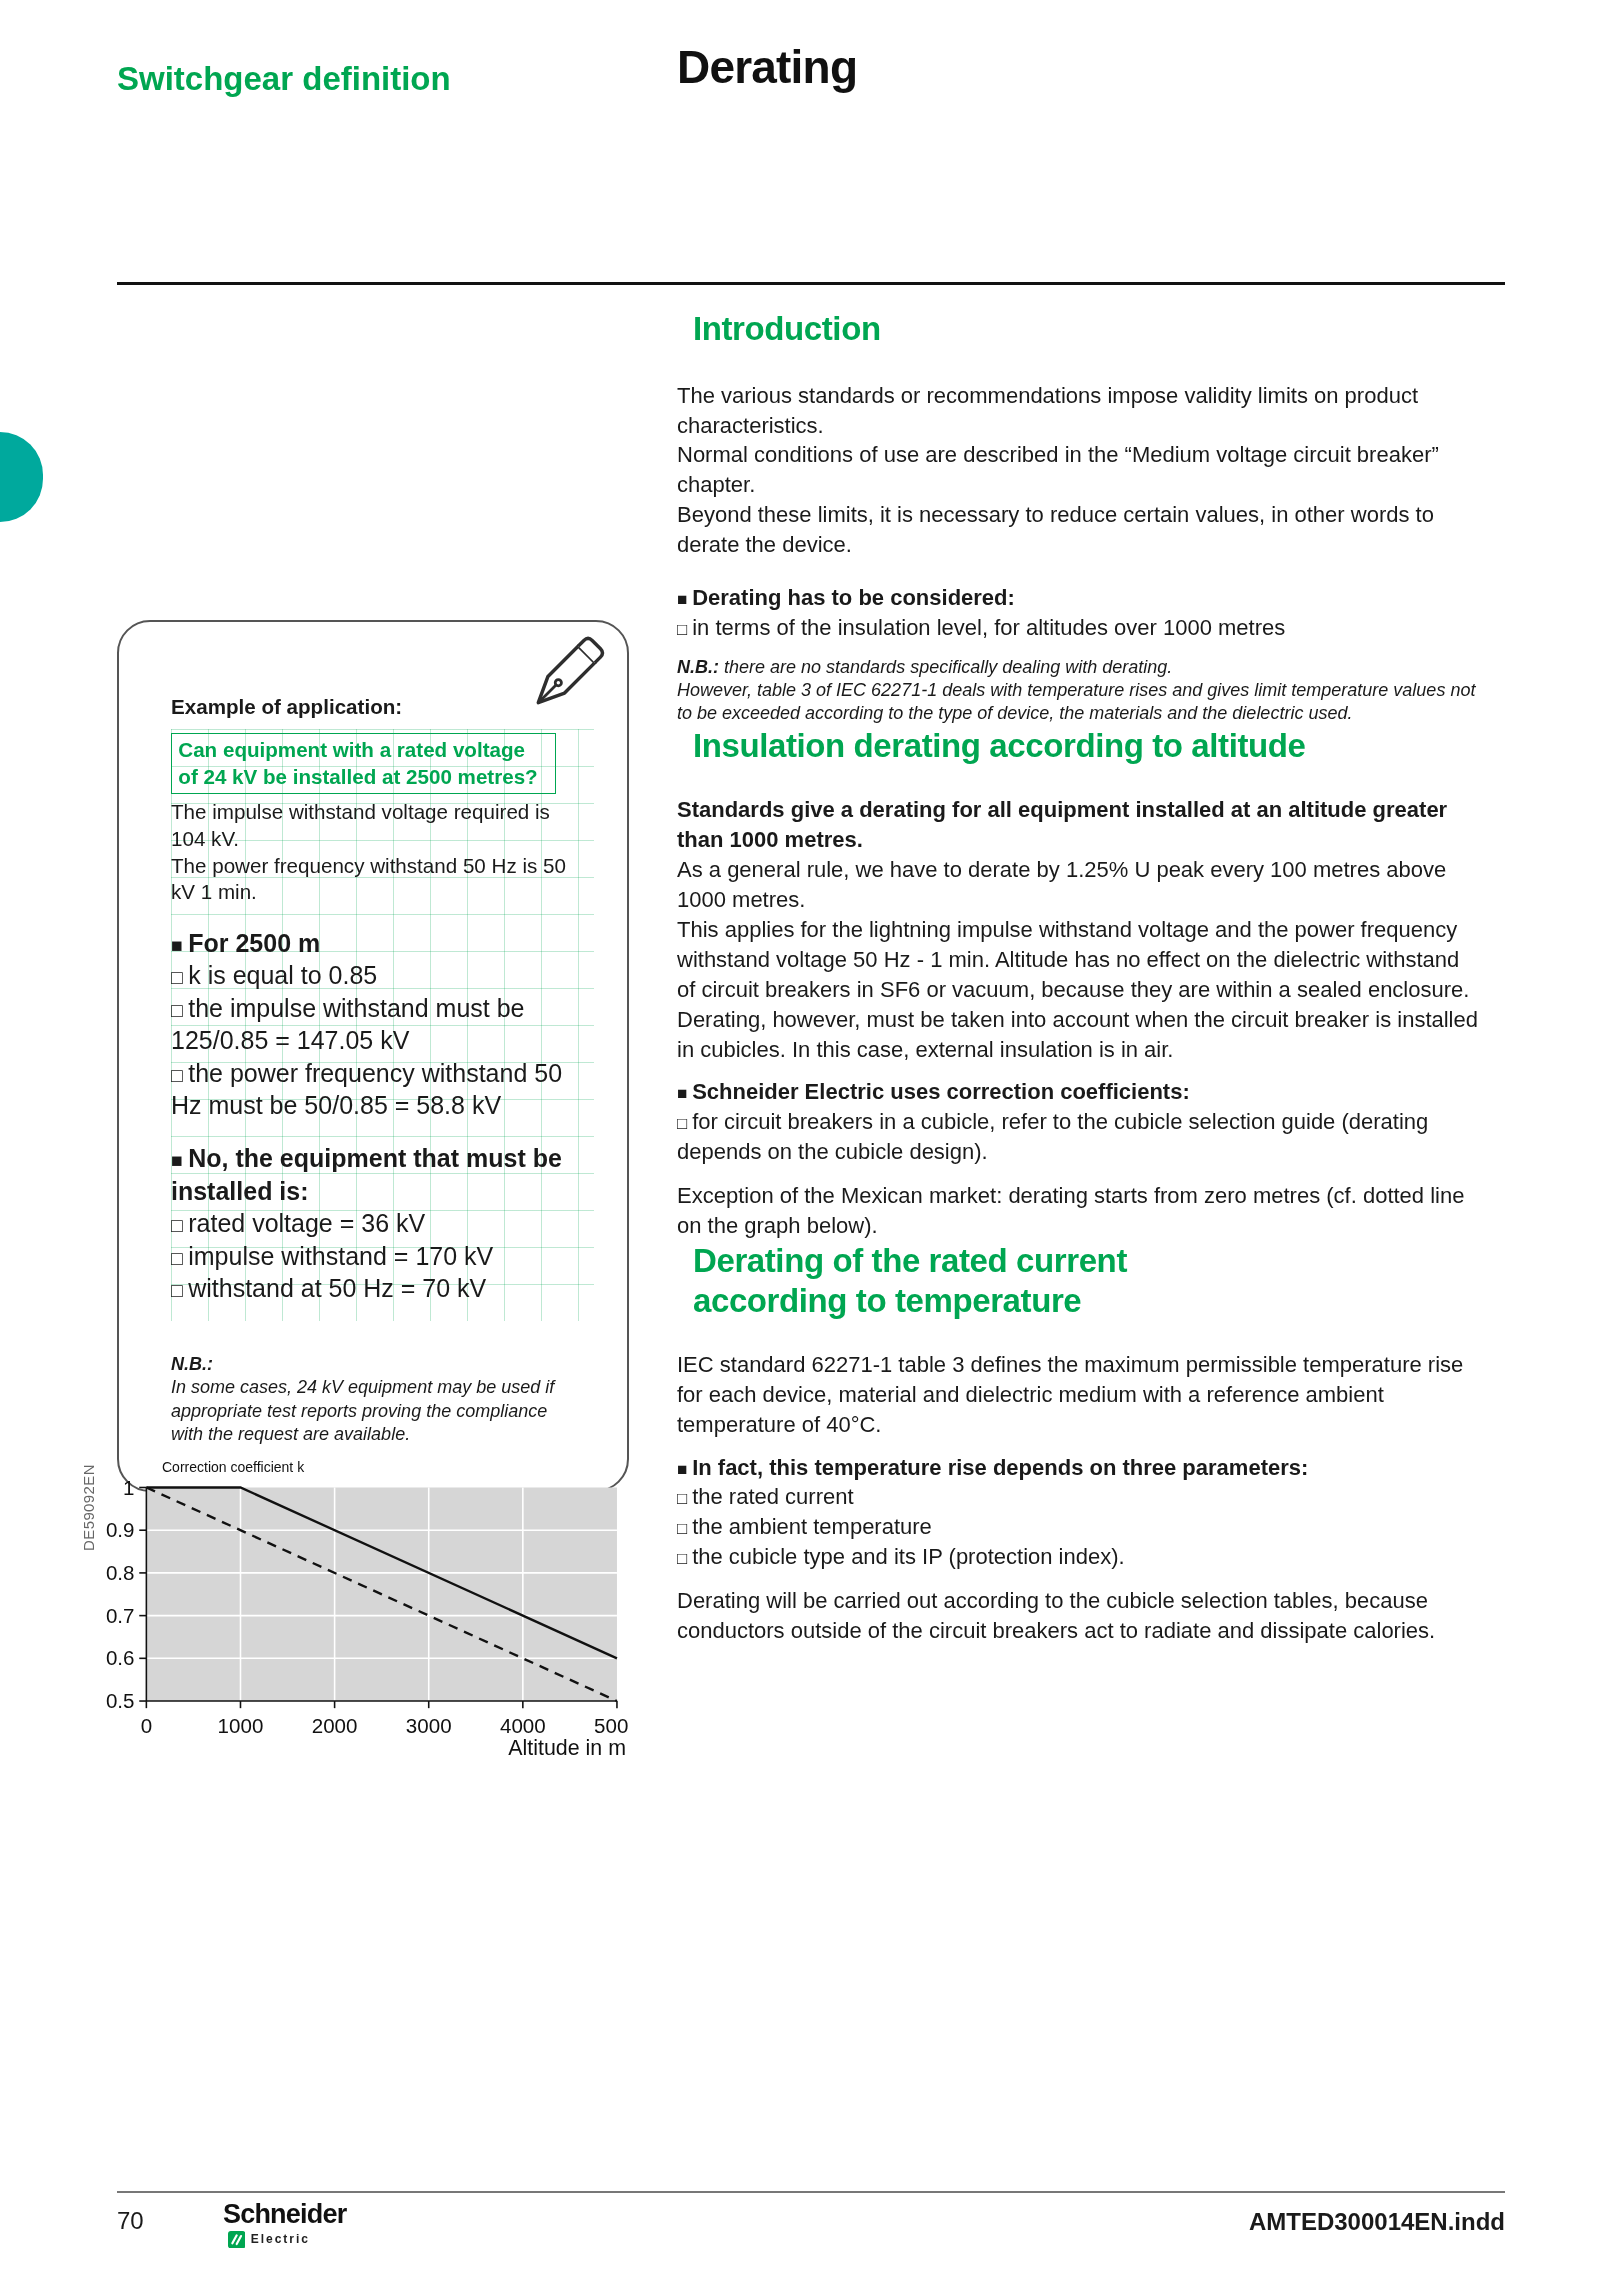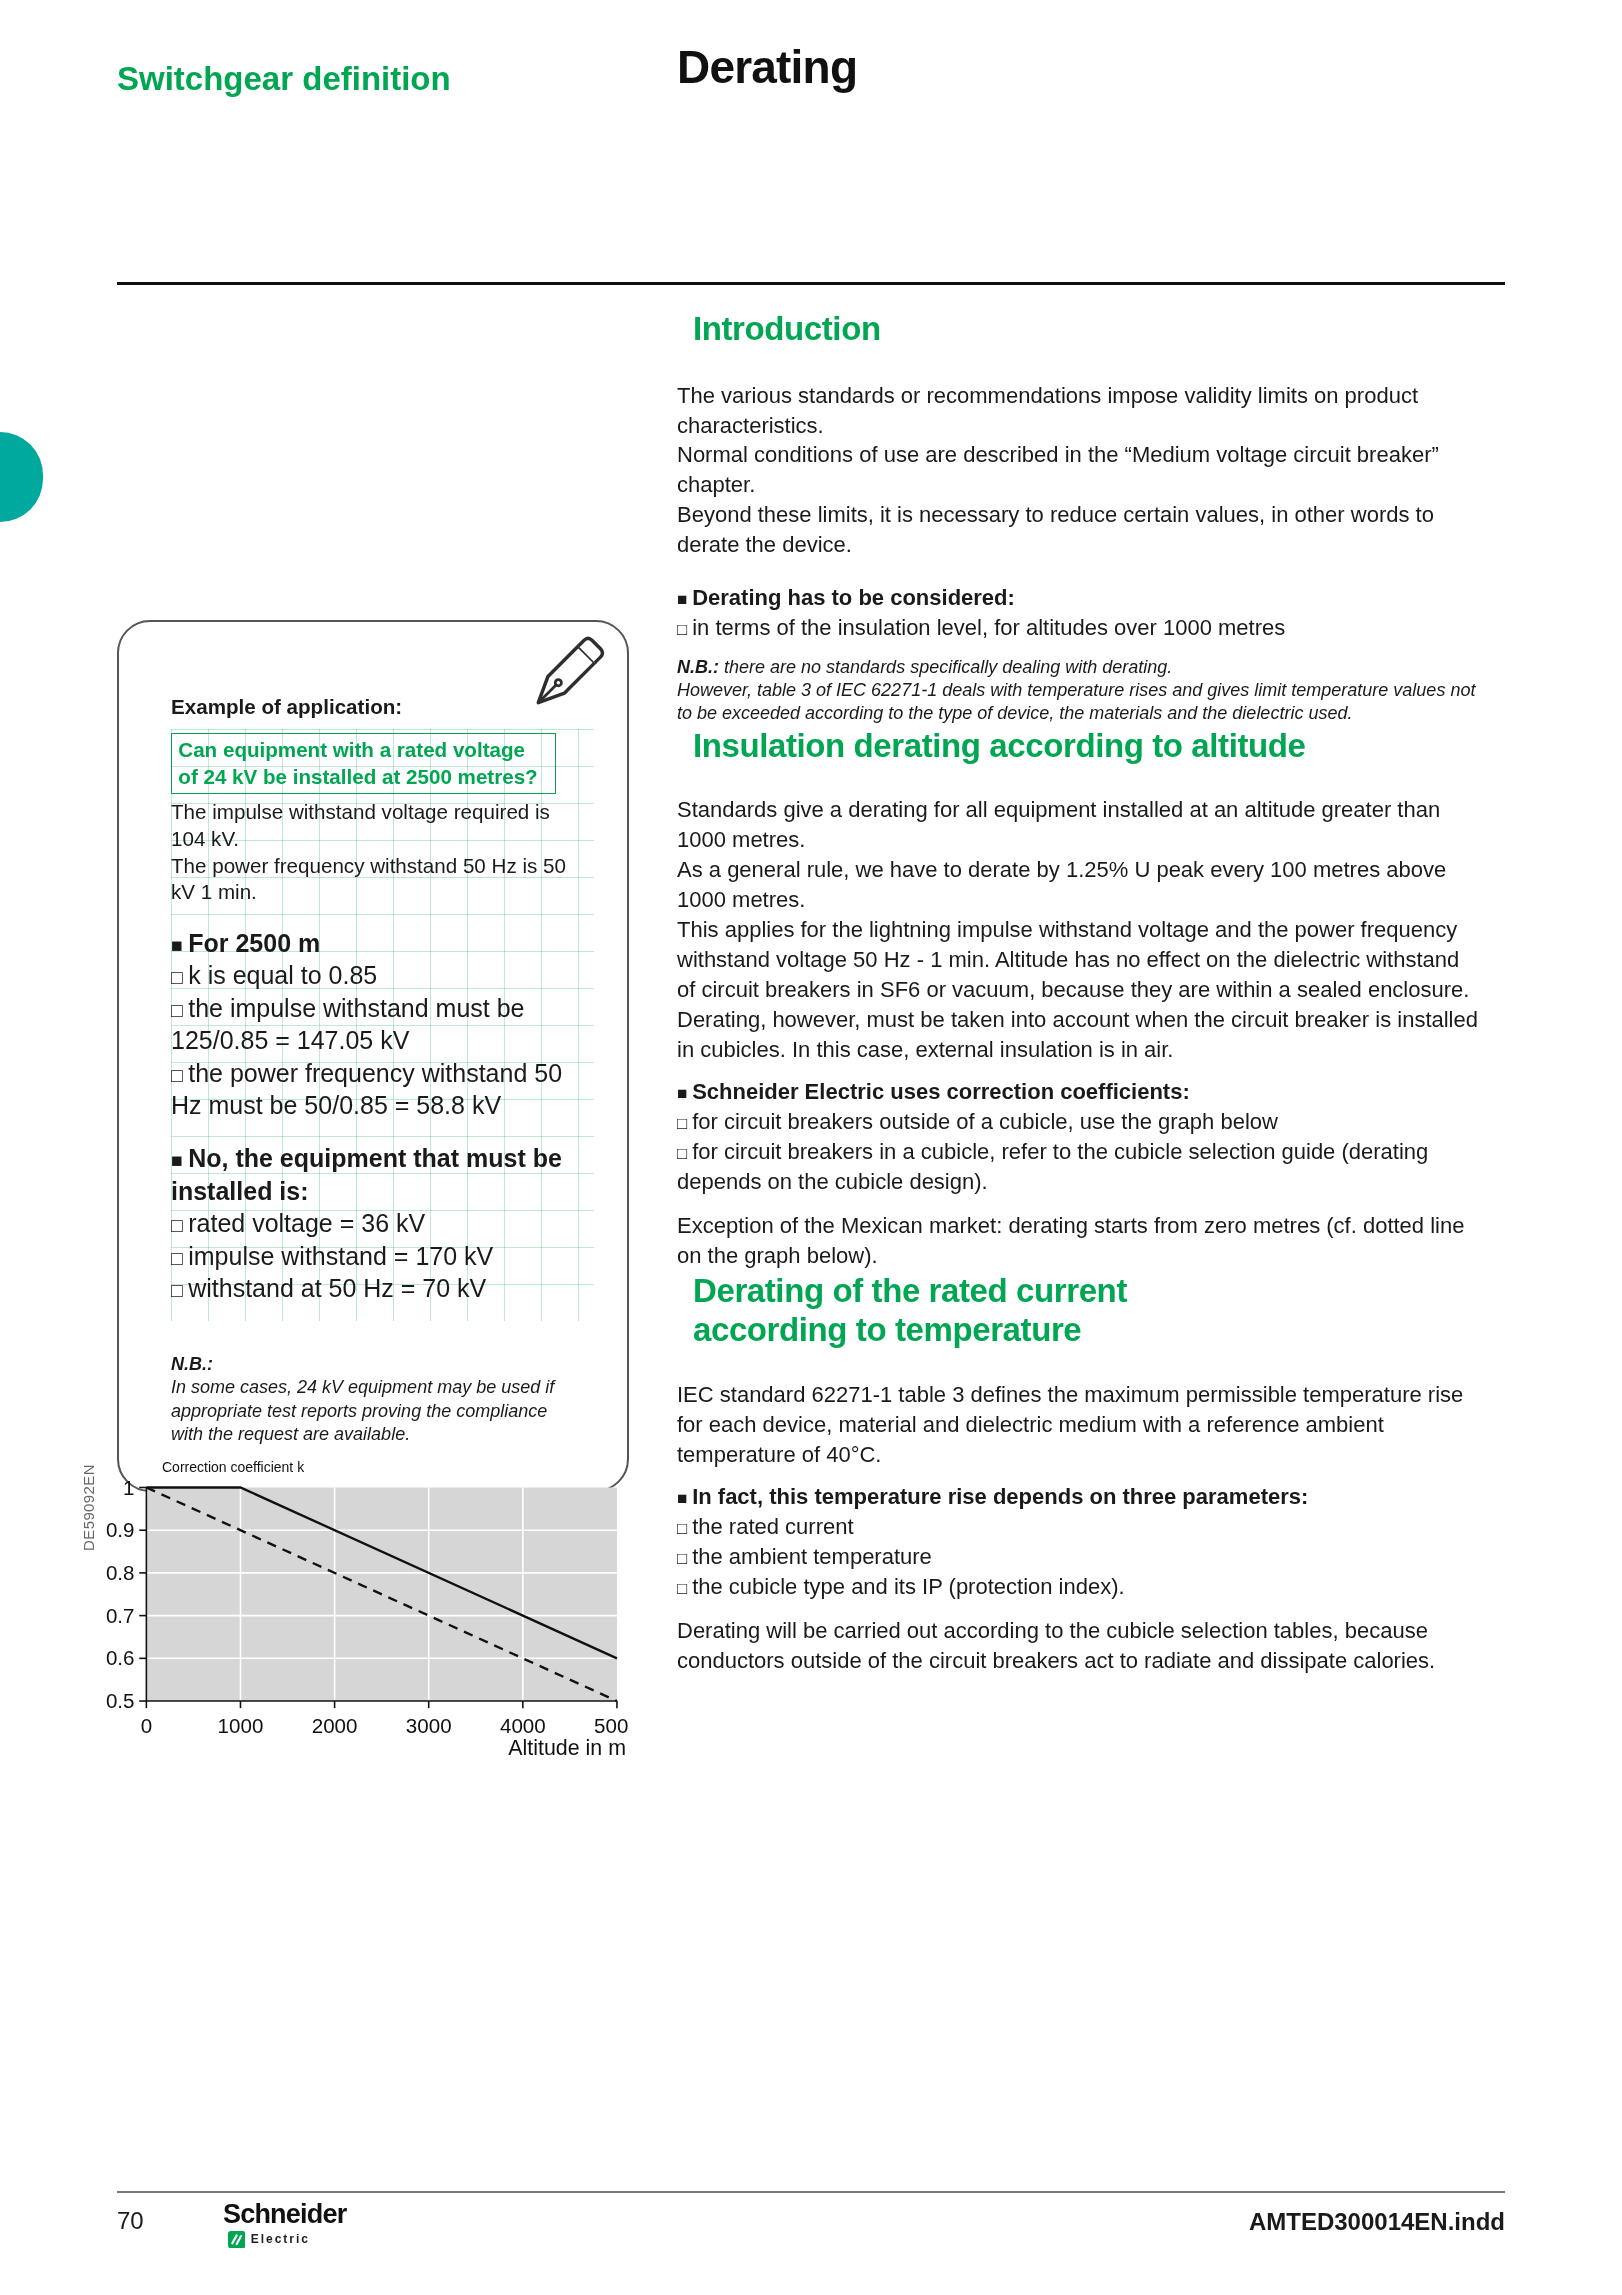--- a/index.html
+++ b/index.html
@@ -20,21 +20,21 @@
   .top-rule { position:absolute; left:117px; top:282px; width:1388px; height:3.2px; background:#111; }
 
   
   .edge-tab { position:absolute; left:0; top:432px; width:43px; height:90px; background:var(--teal); border-radius:0 45px 45px 0; }
 
   
   .col-right { position:absolute; left:677px; top:309px; width:802px; }
   h2.sec { font-size:33px; line-height:1.2; font-weight:bold; color:var(--green); margin:0 16px 32px; letter-spacing:-0.4px; }
   h2.sec.tight { margin-bottom:30px; }
   .body { font-size:22px; line-height:1.36; margin:0; }
-  .bold { font-weight:normal; }
+  .bold { font-weight:bold; }
   .sq { list-style:none; margin:23px 0 0 0; padding:0; font-size:22px; line-height:1.36; }
   .sq li::before { content:"□ "; font-size:0.78em; }
   .sq li.t1::before { content:"■ "; font-size:0.78em; }
   .sq li.t1 { font-weight:bold; }
   .nb-block { margin-top:12.7px; font-size:18px; line-height:1.3; font-style:italic; }
   .nb-lab { font-weight:bold; }
   .gap-sec2 { margin-top:73px; }
   .gap-sec3 { margin-top:38px; }
   .mt16 { margin-top:12.7px; }
   .mt18 { margin-top:14.3px; }
@@ -116,21 +116,20 @@
       </div>
     </section>
 
     <section>
       <h2 class="sec gap-sec2 tight">Insulation derating according to altitude</h2>
       <p class="body bold">Standards give a derating for all equipment installed at an altitude greater than 1000 metres.</p>
       <p class="body">As a general rule, we have to derate by 1.25% U peak every 100 metres above 1000 metres.</p>
       <p class="body">This applies for the lightning impulse withstand voltage and the power frequency withstand voltage 50 Hz - 1 min. Altitude has no effect on the dielectric withstand of circuit breakers in SF6 or vacuum, because they are within a sealed enclosure. Derating, however, must be taken into account when the circuit breaker is installed in cubicles. In this case, external insulation is in air.</p>
       <ul class="sq mt16">
         <li class="t1">Schneider Electric uses correction coefficients:</li>
-        <li>for circuit breakers outside of a cubicle, use the graph below</li>
         <li>for circuit breakers in a cubicle, refer to the cubicle selection guide (derating depends on the cubicle design).</li>
       </ul>
       <p class="body mt18">Exception of the Mexican market: derating starts from zero metres (cf. dotted line on the graph below).</p>
     </section>
 
     <section>
       <h2 class="sec gap-sec3 tight"><span>Derating of the rated current</span><br><span>according to temperature</span></h2>
       <p class="body">IEC standard 62271-1 table 3 defines the maximum permissible temperature rise for each device, material and dielectric medium with a reference ambient temperature of 40°C.</p>
       <ul class="sq mt16">
         <li class="t1">In fact, this temperature rise depends on three parameters:</li>

